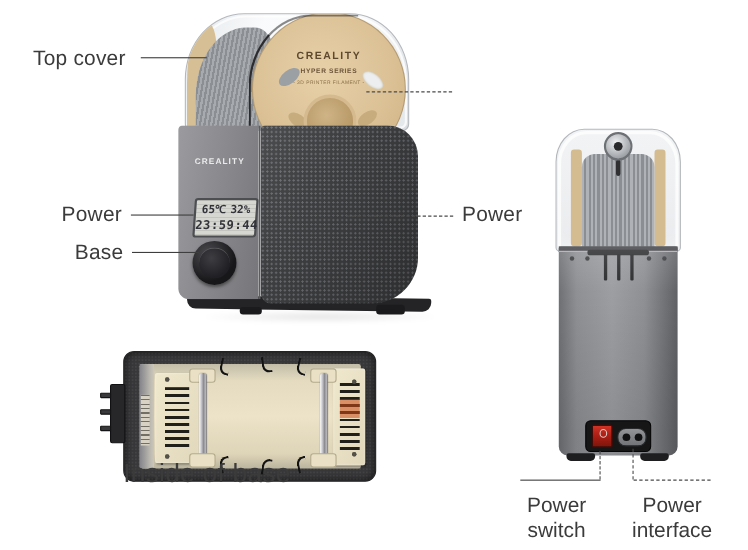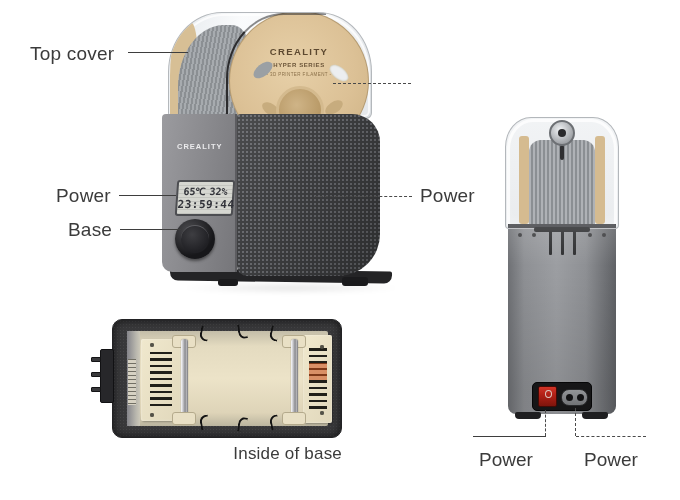--- a/index.html
+++ b/index.html
@@ -270,27 +270,29 @@
 
   <div class="callout-label" style="left:56px; top:185px;">Power</div>
   <div class="line-solid" style="left:119px; top:195px; width:57px;"></div>
 
   <div class="callout-label" style="left:420px; top:185px;">Power</div>
   <div class="line-dashed" style="left:315px; top:196px; width:97px;"></div>
 
   <div class="callout-label" style="left:68px; top:219px;">Base</div>
   <div class="line-solid" style="left:120px; top:229px; width:61px;"></div>
 
-  <div class="callout-label" style="left:112px; top:443px; width:230px; text-align:right; font-size:17px;">Inside of base</div>
+  <div class="callout-label" style="left:112px; top:420px; width:230px; text-align:left; font-size:24px;">Inside of base</div>
 
   <div class="line-solid" style="left:473px; top:436px; width:73px;"></div>
   <div class="vline-dashed" style="left:545px; top:410px; height:26px;"></div>
   <div class="callout-2line" style="left:462px; top:448px; width:88px;">
     <div>Power</div>
+    <div>switch</div>
   </div>
 
   <div class="vline-dashed" style="left:575px; top:408px; height:28px;"></div>
   <div class="line-dashed" style="left:576px; top:436px; width:70px;"></div>
   <div class="callout-2line" style="left:564px; top:448px; width:94px;">
     <div>Power</div>
+    <div>interface</div>
   </div>
 
 </div>
 
 </body></html>

